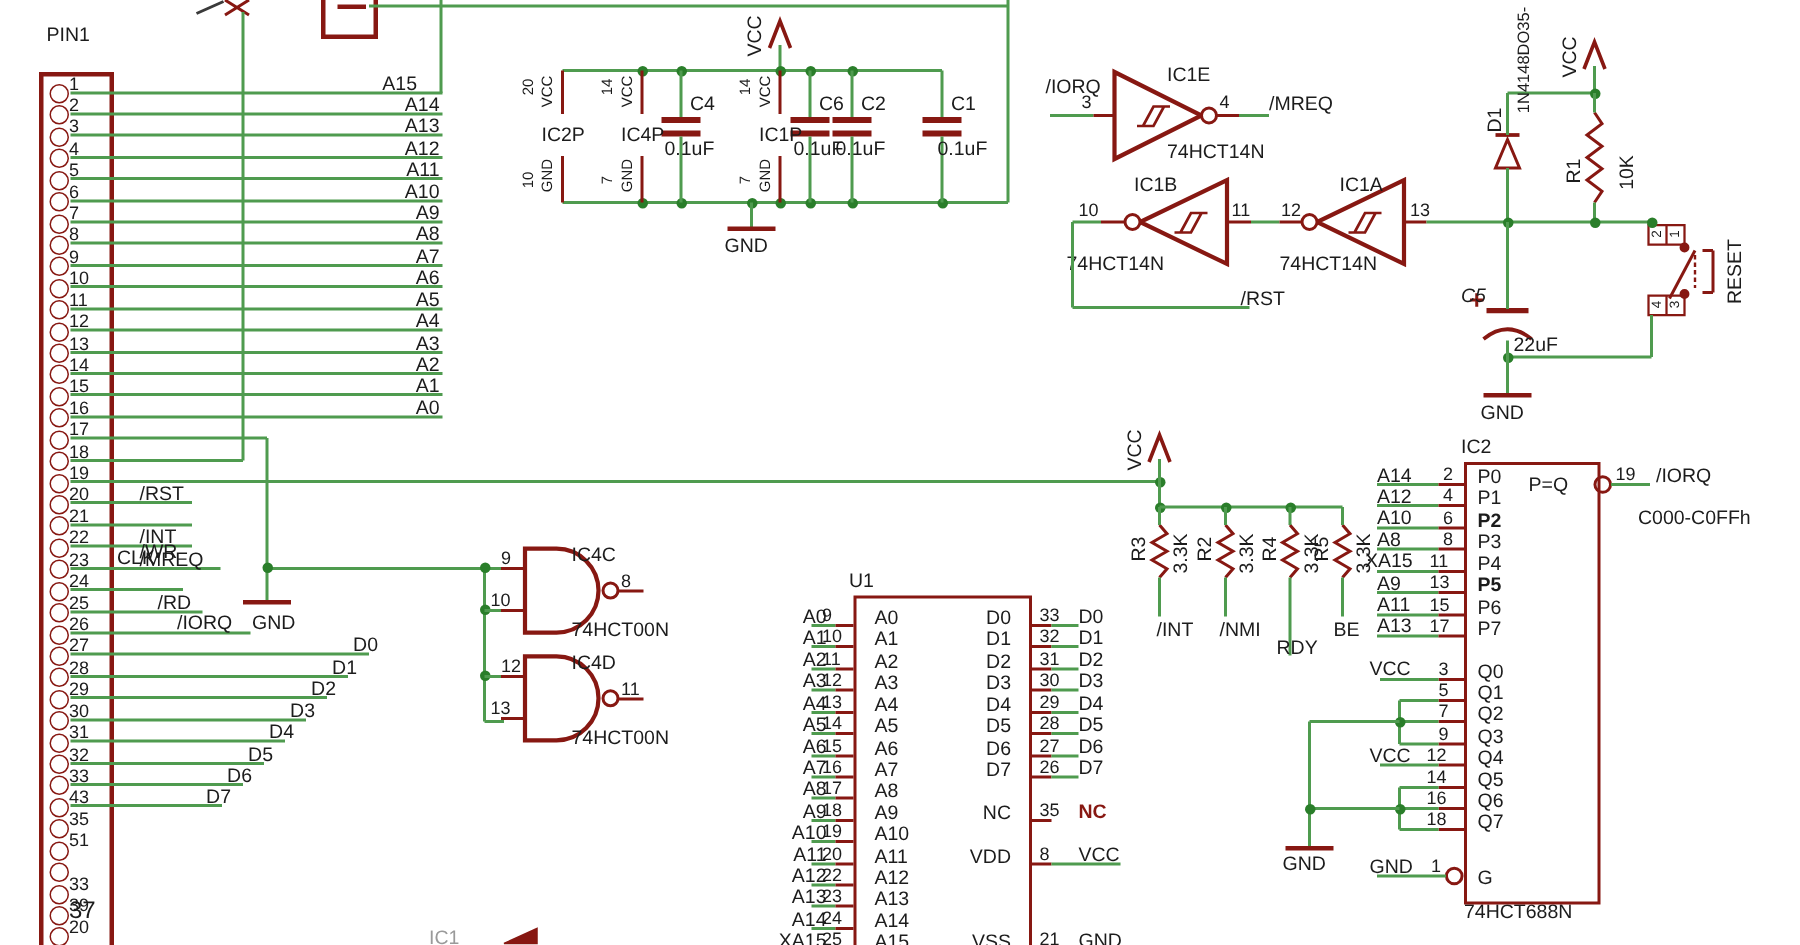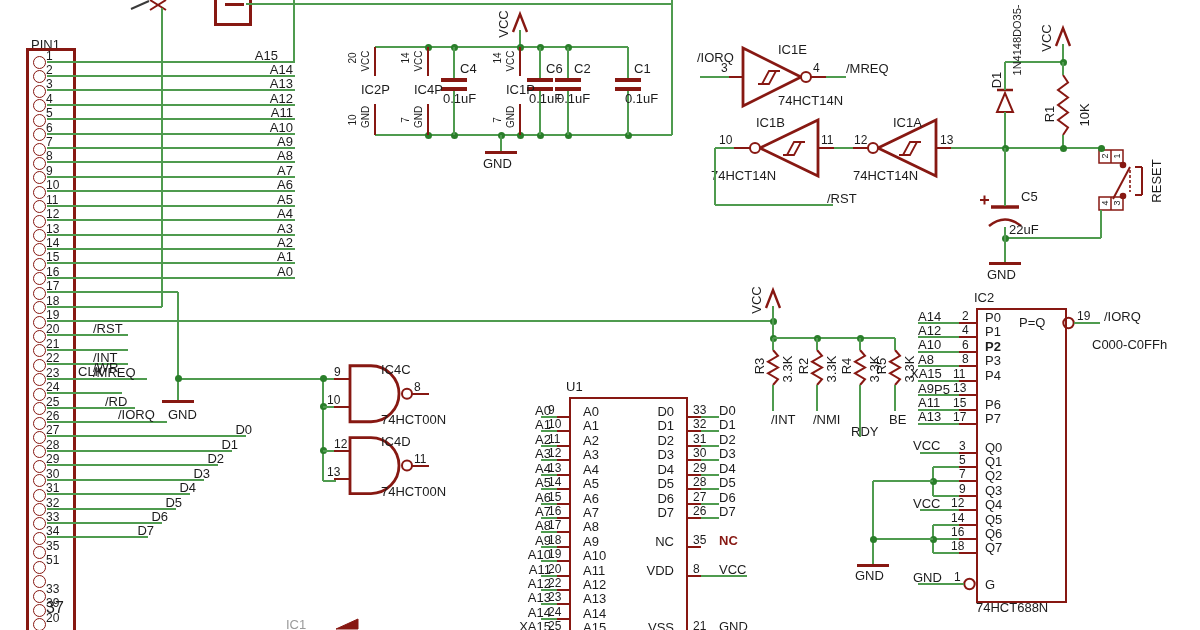--- a/index.html
+++ b/index.html
@@ -55,21 +55,21 @@
       <circle cx="407" cy="465.54" r="5" stroke="#871812" stroke-width="2" fill="#fff"></circle>
       <path d="M766,308 L773,290 L780,308" stroke="#871812" stroke-width="2.4" fill="none"></path>
       <path d="M773,350 L778,355.8 L768,361.7 L778,367.5 L768,373.3 L778,379.2 L773,385" stroke="#871812" stroke-width="2" fill="none"></path>
       <path d="M817,350 L822,355.8 L812,361.7 L822,367.5 L812,373.3 L822,379.2 L817,385" stroke="#871812" stroke-width="2" fill="none"></path>
       <path d="M860,350 L865,355.8 L855,361.7 L865,367.5 L855,373.3 L865,379.2 L860,385" stroke="#871812" stroke-width="2" fill="none"></path>
       <path d="M895,350 L900,355.8 L890,361.7 L900,367.5 L890,373.3 L900,379.2 L895,385" stroke="#871812" stroke-width="2" fill="none"></path>
       <circle cx="1068.5" cy="323" r="5.2" stroke="#871812" stroke-width="2" fill="#fff"></circle>
       <circle cx="969.5" cy="584" r="5.2" stroke="#871812" stroke-width="2" fill="#fff"></circle>
       <path d="M336,629 L358,619 L358,629 Z" stroke="#871812" stroke-width="1" fill="#871812"></path>
     </svg>
-  <div class="t" style="left:31px;top:38px">PIN1</div>
+  <div class="t" style="left:31px;top:16px">PIN1</div>
   <div class="t" style="left:566px;top:380px">U1</div>
   <div class="t" style="left:974px;top:291px">IC2</div>
   <div class="t" style="left:976px;top:601px">74HCT688N</div>
   <div class="t" style="left:1092px;top:338px">C000-C0FFh</div>
   <div class="t" style="left:1019px;top:316px">P=Q</div>
   <div class="t" style="left:286px;top:618px;color:#9a9a9a">IC1</div>
 <div class="box" style="left: 214px; top: -6px; width: 32px; height: 26px; border: 3px solid rgb(135, 24, 18);"></div>
     <div class="w" style="left: 225px; top: 3px; width: 19px; height: 3px; background: rgb(135, 24, 18);"></div>
     <div class="w" style="left: 246px; top: 3px; width: 426px; height: 2px; background: rgb(79, 155, 79);"></div>
     <div class="w" style="left: 671px; top: 0px; width: 2px; height: 135px; background: rgb(79, 155, 79);"></div>
@@ -199,21 +199,21 @@
     <div class="t ra" style="left: 196px; top: 481.1px;">D4</div>
     <div class="dot" style="left: 33px; top: 503.02px; width: 11px; height: 11px; background: rgb(255, 255, 255); border: 1.8px solid rgb(135, 24, 18);"></div>
     <div class="t" style="left: 46px; top: 496.52px; font-size: 12px;">32</div>
     <div class="w" style="left: 47px; top: 507.52px; width: 129px; height: 2px; background: rgb(79, 155, 79);"></div>
     <div class="t ra" style="left: 182px; top: 495.52px;">D5</div>
     <div class="dot" style="left: 33px; top: 517.44px; width: 11px; height: 11px; background: rgb(255, 255, 255); border: 1.8px solid rgb(135, 24, 18);"></div>
     <div class="t" style="left: 46px; top: 510.94px; font-size: 12px;">33</div>
     <div class="w" style="left: 47px; top: 521.94px; width: 115px; height: 2px; background: rgb(79, 155, 79);"></div>
     <div class="t ra" style="left: 168px; top: 509.94px;">D6</div>
     <div class="dot" style="left: 33px; top: 531.86px; width: 11px; height: 11px; background: rgb(255, 255, 255); border: 1.8px solid rgb(135, 24, 18);"></div>
-    <div class="t" style="left: 46px; top: 525.36px; font-size: 12px;">34</div>
+    <div class="t" style="left: 46px; top: 525.36px; font-size: 12px;">43</div>
     <div class="w" style="left: 47px; top: 536.36px; width: 101px; height: 2px; background: rgb(79, 155, 79);"></div>
     <div class="t ra" style="left: 154px; top: 524.36px;">D7</div>
     <div class="dot" style="left: 33px; top: 546.28px; width: 11px; height: 11px; background: rgb(255, 255, 255); border: 1.8px solid rgb(135, 24, 18);"></div>
     <div class="t" style="left: 46px; top: 539.78px; font-size: 12px;">35</div>
     <div class="dot" style="left: 33px; top: 560.7px; width: 11px; height: 11px; background: rgb(255, 255, 255); border: 1.8px solid rgb(135, 24, 18);"></div>
     <div class="t" style="left: 46px; top: 554.2px; font-size: 12px;">51</div>
     <div class="dot" style="left: 33px; top: 575.12px; width: 11px; height: 11px; background: rgb(255, 255, 255); border: 1.8px solid rgb(135, 24, 18);"></div>
     <div class="t" style="left: 46px; top: 600px; font-size: 16px;">37</div>
     <div class="dot" style="left: 33px; top: 589.54px; width: 11px; height: 11px; background: rgb(255, 255, 255); border: 1.8px solid rgb(135, 24, 18);"></div>
     <div class="t" style="left: 46px; top: 583.04px; font-size: 12px;">33</div>
@@ -329,21 +329,21 @@
     <div class="rt" style="left: 1105px; top: 156px; font-size: 9px;">2</div>
     <div class="rt" style="left: 1117px; top: 156px; font-size: 9px;">1</div>
     <div class="rt" style="left: 1105px; top: 203px; font-size: 9px;">4</div>
     <div class="rt" style="left: 1117px; top: 203px; font-size: 9px;">3</div>
     <div class="rt" style="left: 1156px; top: 181px;">RESET</div>
     <div class="w" style="left: 1100px; top: 210px; width: 2px; height: 28px; background: rgb(79, 155, 79);"></div>
     <div class="w" style="left: 1005px; top: 237px; width: 96px; height: 2px; background: rgb(79, 155, 79);"></div>
     <div class="dot" style="left: 1001.5px; top: 234.5px; width: 7px; height: 7px; background: rgb(42, 126, 42);"></div>
     <div class="w" style="left: 1004px; top: 148px; width: 2px; height: 58px; background: rgb(79, 155, 79);"></div>
     <div class="w" style="left: 1004px; top: 227px; width: 2px; height: 11px; background: rgb(79, 155, 79);"></div>
-    <div class="t" style="left: 1021px; top: 190px;">C5</div>
+    <div class="t" style="left: 974px; top: 190px; font-style: italic;">C5</div>
     <div class="t" style="left: 1009px; top: 223px;">22uF</div>
     <div class="w" style="left: 1004px; top: 238px; width: 2px; height: 25px; background: rgb(79, 155, 79);"></div>
     <div class="w" style="left: 989px; top: 262px; width: 32px; height: 3px; background: rgb(135, 24, 18);"></div>
     <div class="t" style="left: 987px; top: 268px;">GND</div>
     <div class="w" style="left: 322px; top: 378.74px; width: 2px; height: 101.8px; background: rgb(79, 155, 79);"></div>
     <div class="dot" style="left: 319.5px; top: 375.24px; width: 7px; height: 7px; background: rgb(42, 126, 42);"></div>
     <div class="dot" style="left: 319.5px; top: 403.24px; width: 7px; height: 7px; background: rgb(42, 126, 42);"></div>
     <div class="dot" style="left: 319.5px; top: 447.04px; width: 7px; height: 7px; background: rgb(42, 126, 42);"></div>
     <div class="w" style="left: 323px; top: 405.74px; width: 13px; height: 2px; background: rgb(79, 155, 79);"></div>
     <div class="w" style="left: 323px; top: 449.54px; width: 13px; height: 2px; background: rgb(79, 155, 79);"></div>
@@ -547,21 +547,21 @@
     <div class="t" style="left: 985px; top: 354.26px;">P3</div>
     <div class="w" style="left: 918px; top: 379.68px; width: 41px; height: 2px; background: rgb(79, 155, 79);"></div>
     <div class="w" style="left: 959px; top: 379.68px; width: 17px; height: 2px; background: rgb(135, 24, 18);"></div>
     <div class="t" style="left: 910px; top: 367.18px;">XA15</div>
     <div class="t" style="left: 953px; top: 367.68px; font-size: 12px;">11</div>
     <div class="t" style="left: 985px; top: 368.68px;">P4</div>
     <div class="w" style="left: 918px; top: 394.1px; width: 41px; height: 2px; background: rgb(79, 155, 79);"></div>
     <div class="w" style="left: 959px; top: 394.1px; width: 17px; height: 2px; background: rgb(135, 24, 18);"></div>
     <div class="t" style="left: 918px; top: 381.6px;">A9</div>
     <div class="t" style="left: 953px; top: 382.1px; font-size: 12px;">13</div>
-    <div class="t" style="left: 934px; top: 383.1px;">P5</div>
+    <div class="t" style="left: 985px; top: 383.1px; font-weight: bold;">P5</div>
     <div class="w" style="left: 918px; top: 408.52px; width: 41px; height: 2px; background: rgb(79, 155, 79);"></div>
     <div class="w" style="left: 959px; top: 408.52px; width: 17px; height: 2px; background: rgb(135, 24, 18);"></div>
     <div class="t" style="left: 918px; top: 396.02px;">A11</div>
     <div class="t" style="left: 953px; top: 396.52px; font-size: 12px;">15</div>
     <div class="t" style="left: 985px; top: 397.52px;">P6</div>
     <div class="w" style="left: 918px; top: 422.94px; width: 41px; height: 2px; background: rgb(79, 155, 79);"></div>
     <div class="w" style="left: 959px; top: 422.94px; width: 17px; height: 2px; background: rgb(135, 24, 18);"></div>
     <div class="t" style="left: 918px; top: 410.44px;">A13</div>
     <div class="t" style="left: 953px; top: 410.94px; font-size: 12px;">17</div>
     <div class="t" style="left: 985px; top: 411.94px;">P7</div>

